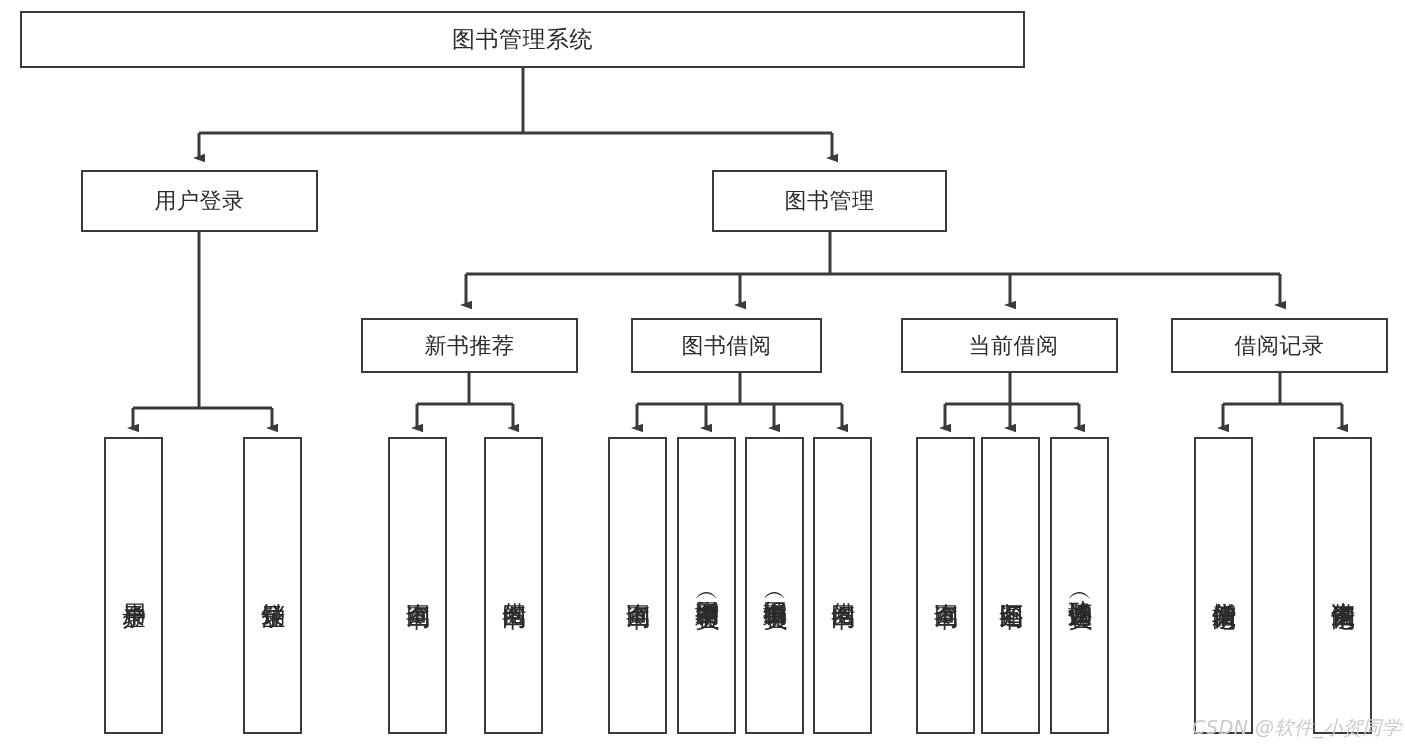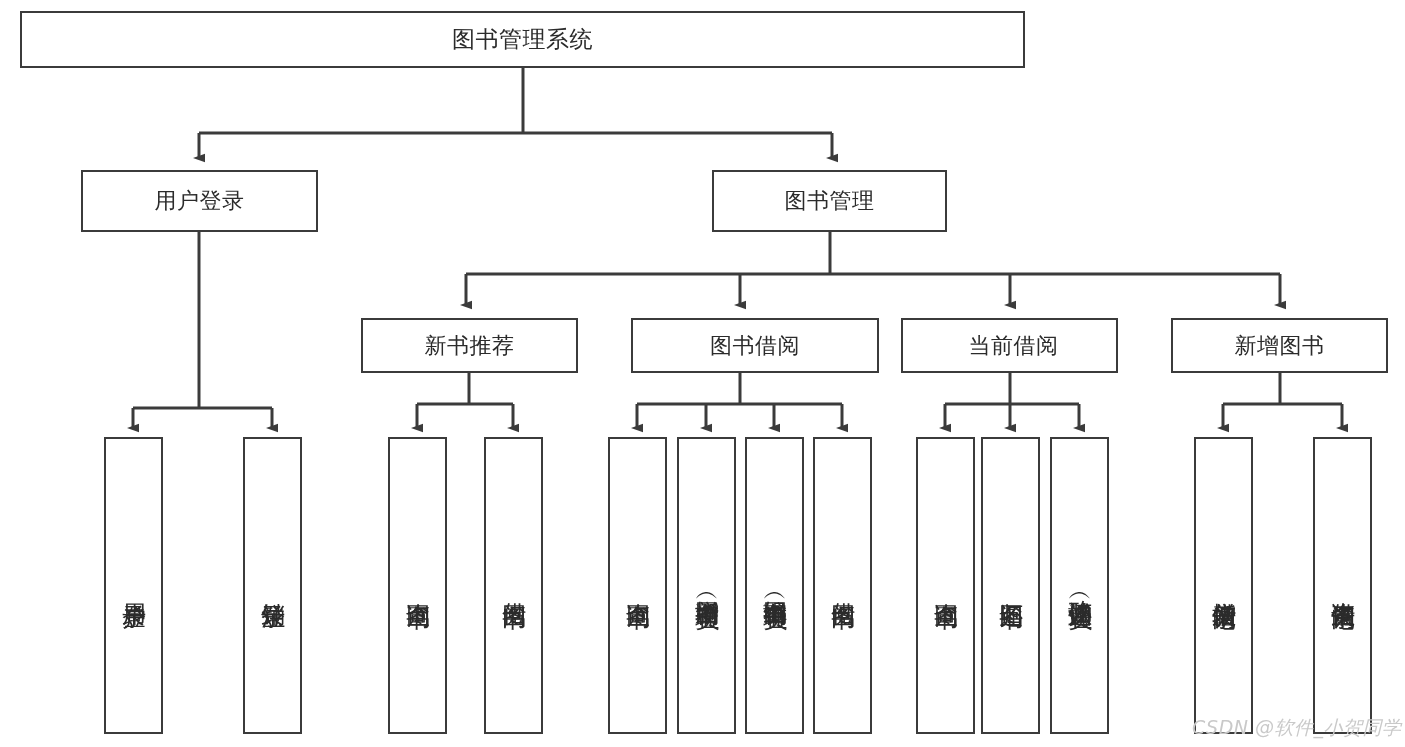--- a/index.html
+++ b/index.html
@@ -131,28 +131,28 @@
   <div class="node horiz" style="left:81px; top:170px; width:237px; height:62px;">
     <span class="node-label">用户登录</span>
   </div>
   <div class="node horiz" style="left:712px; top:170px; width:235px; height:62px;">
     <span class="node-label">图书管理</span>
   </div>
 
   <div class="node horiz" style="left:361px; top:318px; width:217px; height:55px;">
     <span class="node-label">新书推荐</span>
   </div>
-  <div class="node horiz" style="left:631px; top:318px; width:248px; height:55px;">
+  <div class="node horiz" style="left:631px; top:318px; width:191px; height:55px;">
     <span class="node-label">图书借阅</span>
   </div>
   <div class="node horiz" style="left:901px; top:318px; width:217px; height:55px;padding-left:8px;">
     <span class="node-label">当前借阅</span>
   </div>
   <div class="node horiz" style="left:1171px; top:318px; width:217px; height:55px;">
-    <span class="node-label">新增图书</span>
+    <span class="node-label">借阅记录</span>
   </div>
 
   <div class="node vert" style="left:104px; top:437px; width:59px; height:297px;">
     <span class="node-label">用户登录</span>
   </div>
   <div class="node vert" style="left:243px; top:437px; width:59px; height:297px;">
     <span class="node-label">注销登录</span>
   </div>
 
   <div class="node vert" style="left:388px; top:437px; width:59px; height:297px;">

